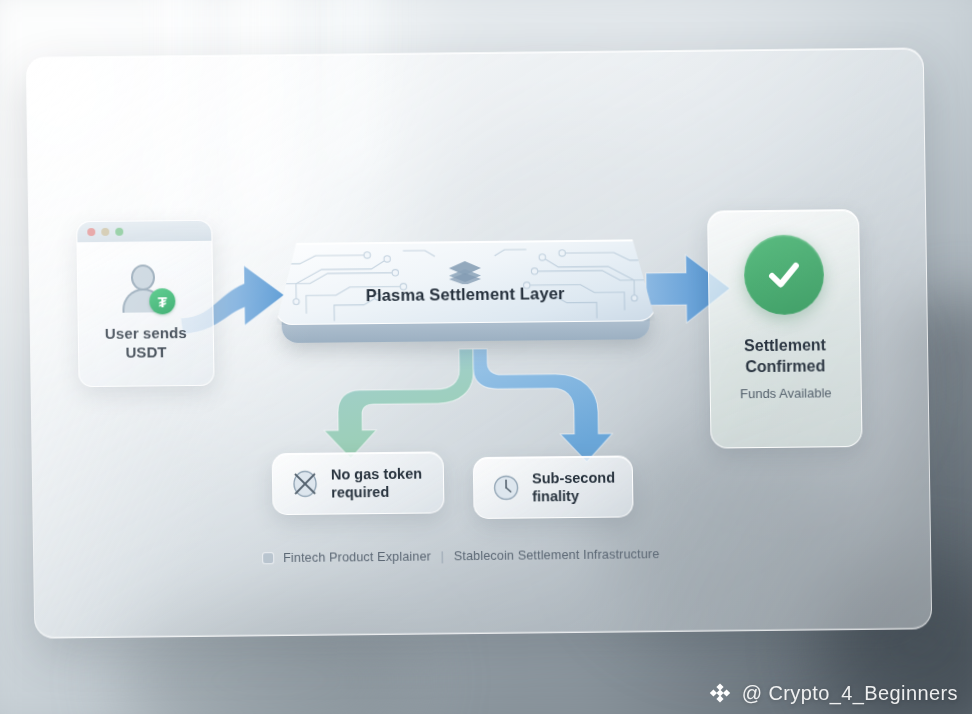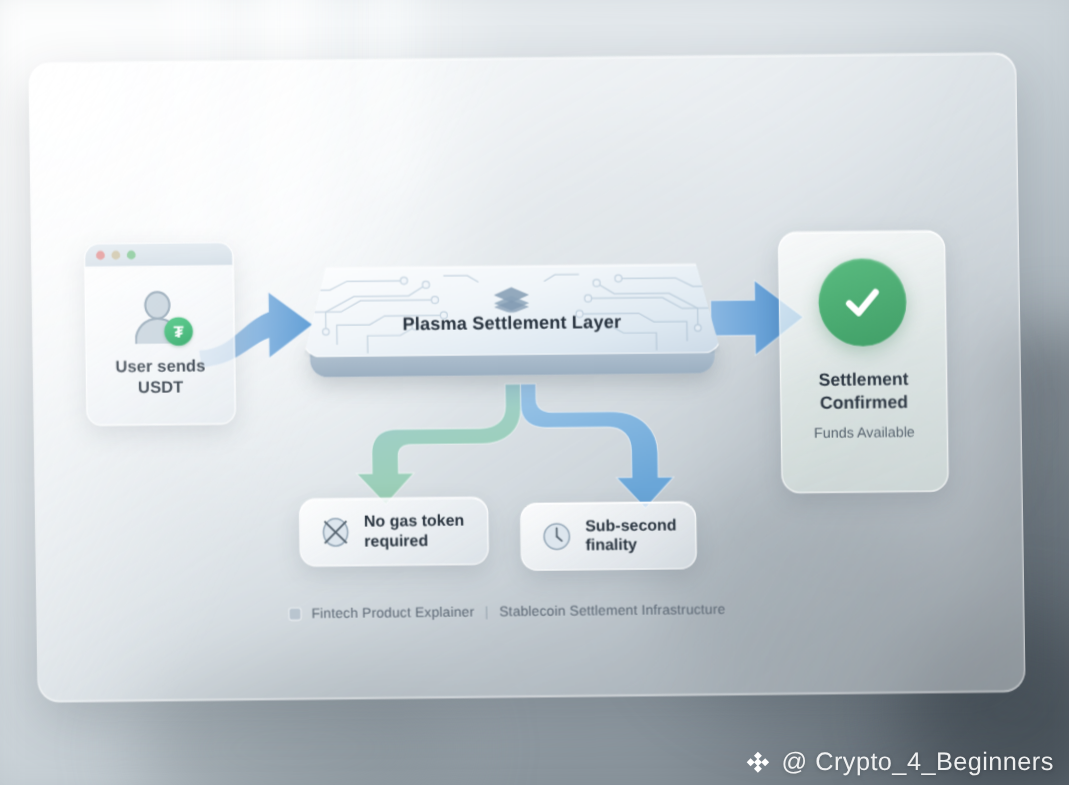--- a/index.html
+++ b/index.html
@@ -158,21 +158,21 @@
   #footer-text { font-size:12.6px; color:#5a6673; letter-spacing:.15px; white-space:nowrap; }
   #footer-sep { color:#9aa6b2; margin:0 6px; }
 
   
   #arrows { position:absolute; inset:0; pointer-events:none; }
 
   
   #watermark {
     position:absolute; right:14px; bottom:8px;
     display:flex; align-items:center; gap:9px;
-    color:rgba(255,255,255,.90); font-size:23px; letter-spacing:.4px;
+    color:rgba(255,255,255,.90); font-size:20px; letter-spacing:.4px;
     text-shadow:0 1px 4px rgba(0,0,0,.22);
   }
 </style>
 </head>
 <body>
 
 <div id="bg">
   <div class="bg-base"></div>
   <div class="bg-pillar p1"></div>
   <div class="bg-pillar p2"></div>

